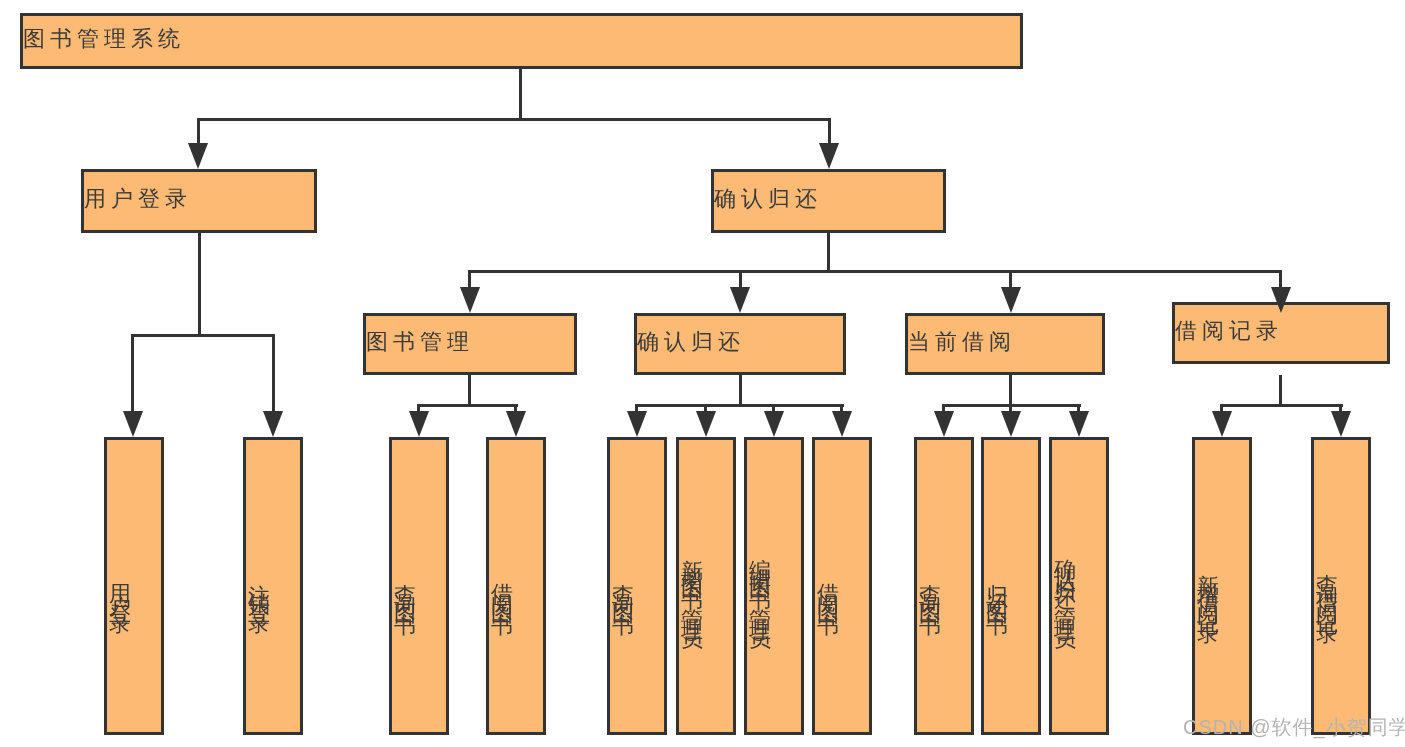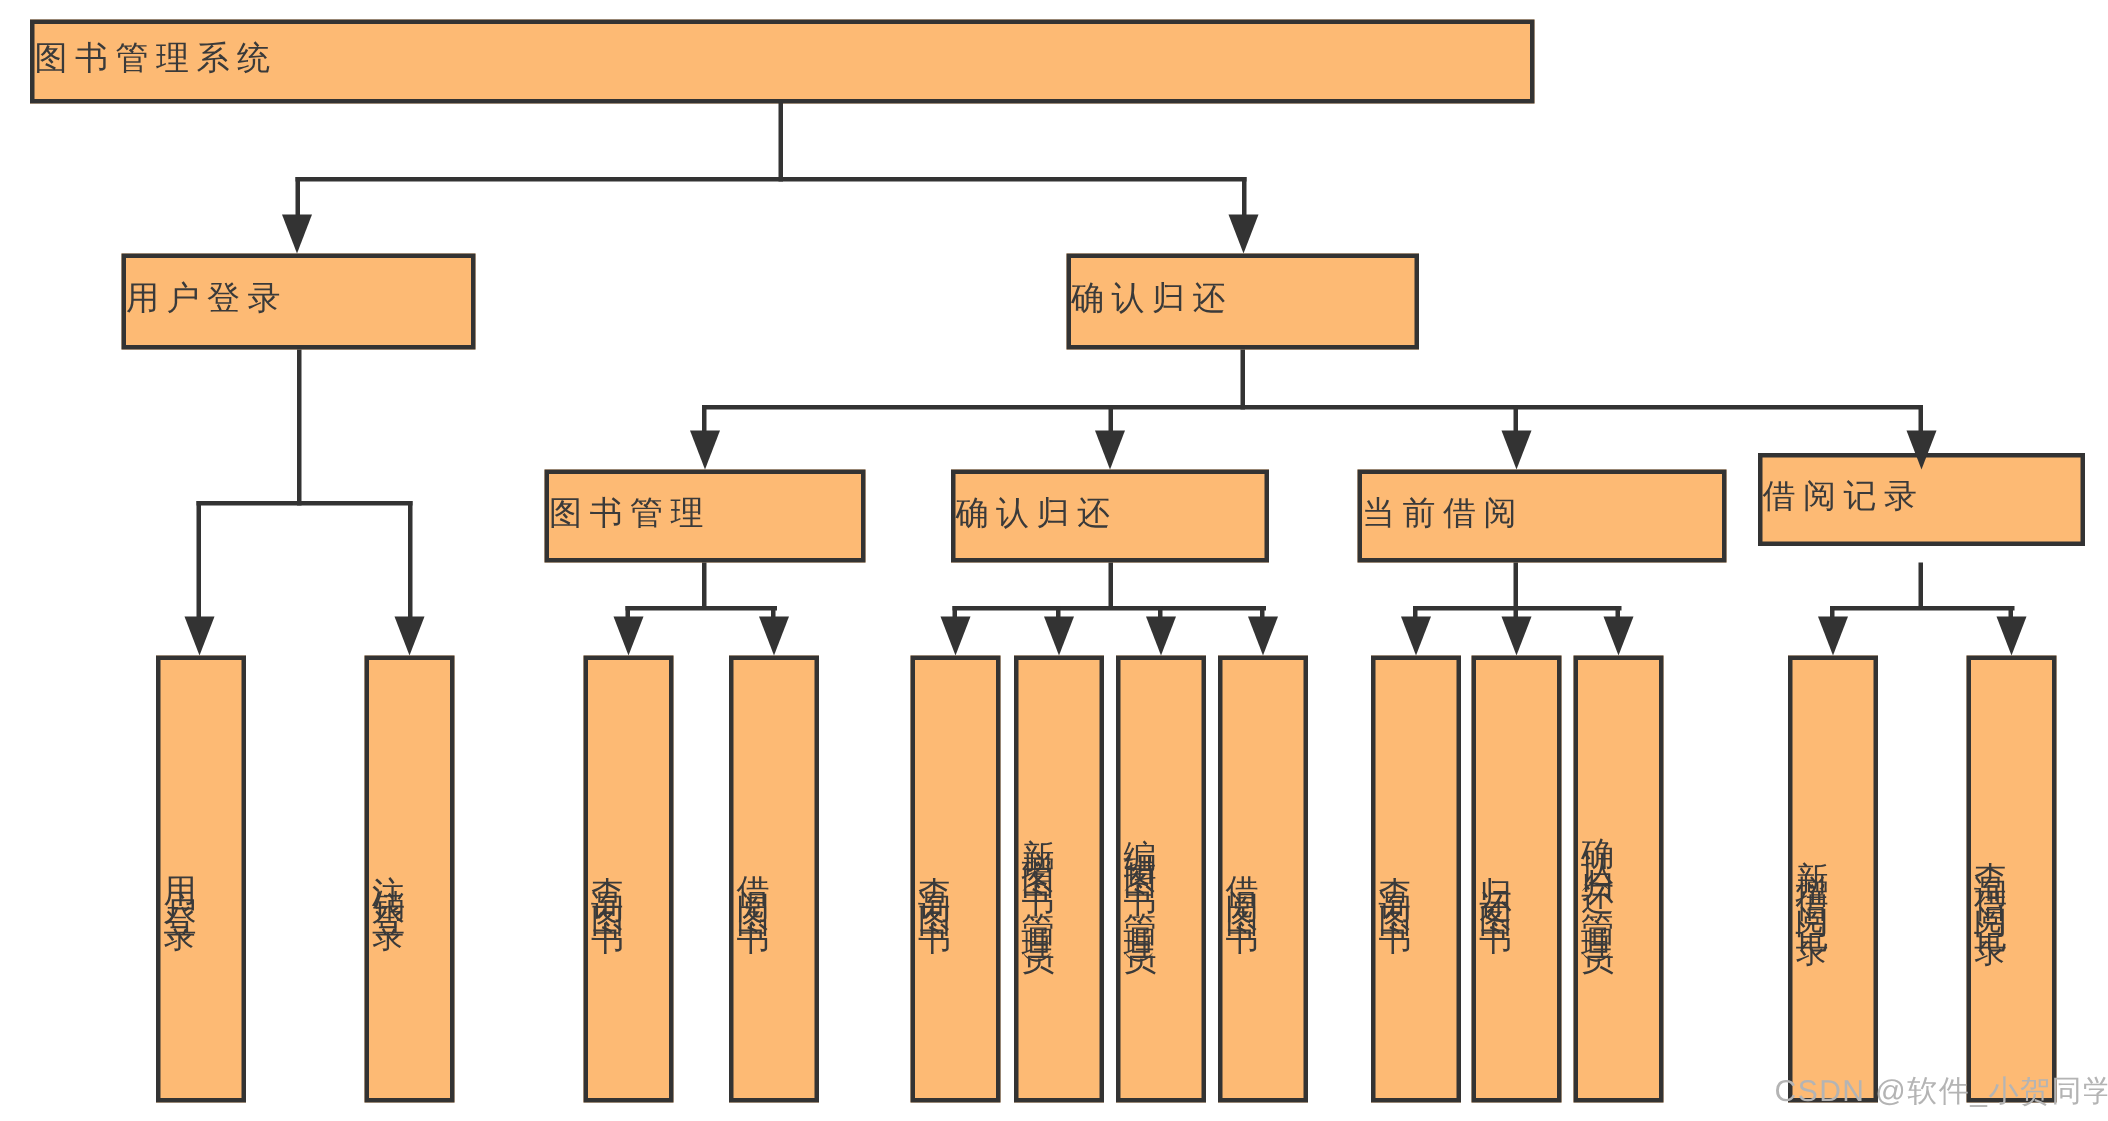--- a/index.html
+++ b/index.html
@@ -56,21 +56,21 @@
   <div class="node horiz" style="left:711px;top:169px;width:235px;height:64px">
     <span>确认归还</span>
   </div>
 
   <div class="node horiz" style="left:363px;top:313px;width:214px;height:62px">
     <span>图书管理</span>
   </div>
   <div class="node horiz" style="left:634px;top:313px;width:212px;height:62px">
     <span>确认归还</span>
   </div>
-  <div class="node horiz" style="left:905px;top:313px;width:246px;height:62px">
+  <div class="node horiz" style="left:905px;top:313px;width:200px;height:62px">
     <span>当前借阅</span>
   </div>
   <div class="node horiz" style="left:1172px;top:302px;width:218px;height:62px">
     <span>借阅记录</span>
   </div>
 
   <div class="node vert" style="left:104px;width:60px">
     <span>用户登录</span>
   </div>
   <div class="node vert" style="left:243px;width:60px">

